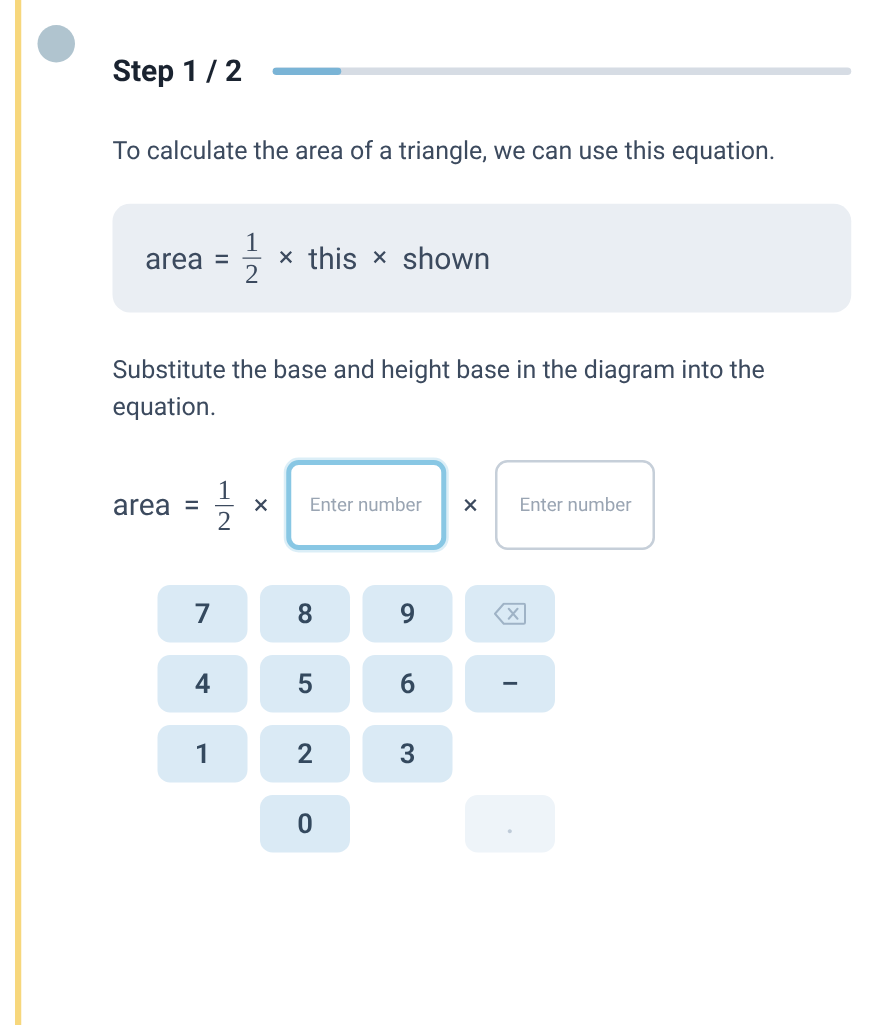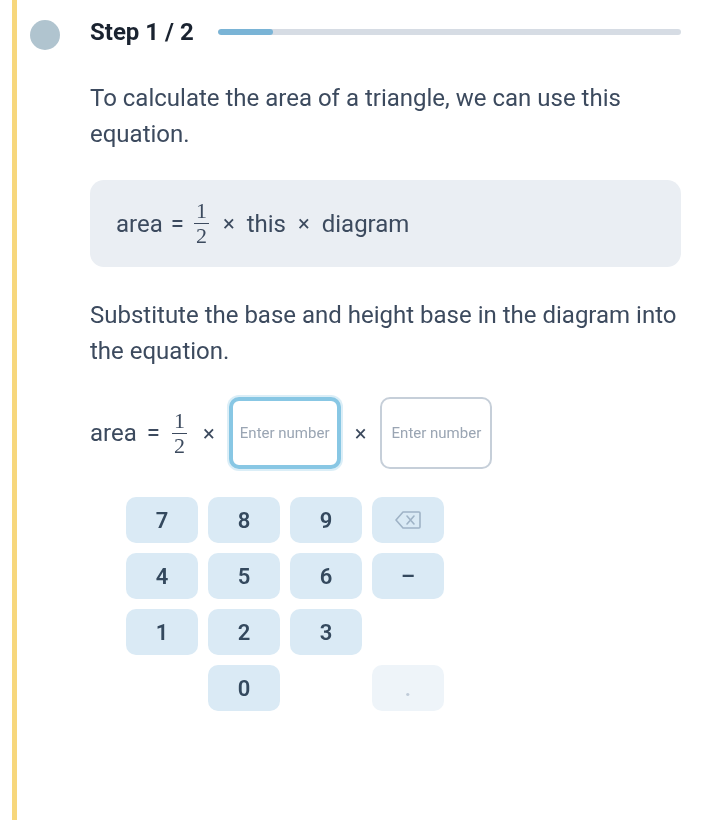--- a/index.html
+++ b/index.html
@@ -31,20 +31,21 @@
   .content {
     margin-left: 90px;
     padding-top: 18px;
     padding-right: 20px;
   }
   .step-header {
     display: flex;
     align-items: center;
     gap: 24px;
     margin-bottom: 34px;
+    margin-top: 25px;
   }
   .step-label {
     font-size: 24px;
     font-weight: 700;
     color: #1a2330;
     white-space: nowrap;
   }
   .progress-wrap {
     flex: 1;
     height: 6px;
@@ -52,21 +53,21 @@
     border-radius: 3px;
     overflow: hidden;
   }
   .progress-fill {
     width: 12%;
     height: 100%;
     background: #7ab4d6;
     border-radius: 3px;
   }
   .body-text {
-    font-size: 24px;
+    font-size: 20px;
     line-height: 1.5;
     color: #3c4a5e;
     margin-bottom: 28px;
   }
   .formula-box {
     background: #eaeef3;
     border-radius: 14px;
     padding: 20px 26px;
     margin-bottom: 30px;
     font-size: 24px;
@@ -94,21 +95,21 @@
   }
   .equation-row {
     display: flex;
     align-items: center;
     gap: 10px;
     font-size: 24px;
     color: #3c4a5e;
     margin-bottom: 28px;
   }
   .input-box {
-    width: 112px;
+    width: 128px;
     height: 72px;
     border: 2px solid #c6cfd9;
     border-radius: 10px;
     font-size: 15px;
     color: #9aa5b3;
     text-align: center;
     background: #fff;
     outline: none;
     font-family: inherit;
   }
@@ -163,21 +164,21 @@
   <div class="formula-box">
     <span>area</span>
     <span>=</span>
     <span class="frac">
       <span class="num">1</span>
       <span class="den">2</span>
     </span>
     <span class="times">×</span>
     <span>this</span>
     <span class="times">×</span>
-    <span>diagram</span>
+    <span>shown</span>
   </div>
 
   <p class="body-text">Substitute the base and height base in the diagram into the equation.</p>
 
   <div class="equation-row">
     <span>area</span>
     <span>=</span>
     <span class="frac">
       <span class="num">1</span>
       <span class="den">2</span>

